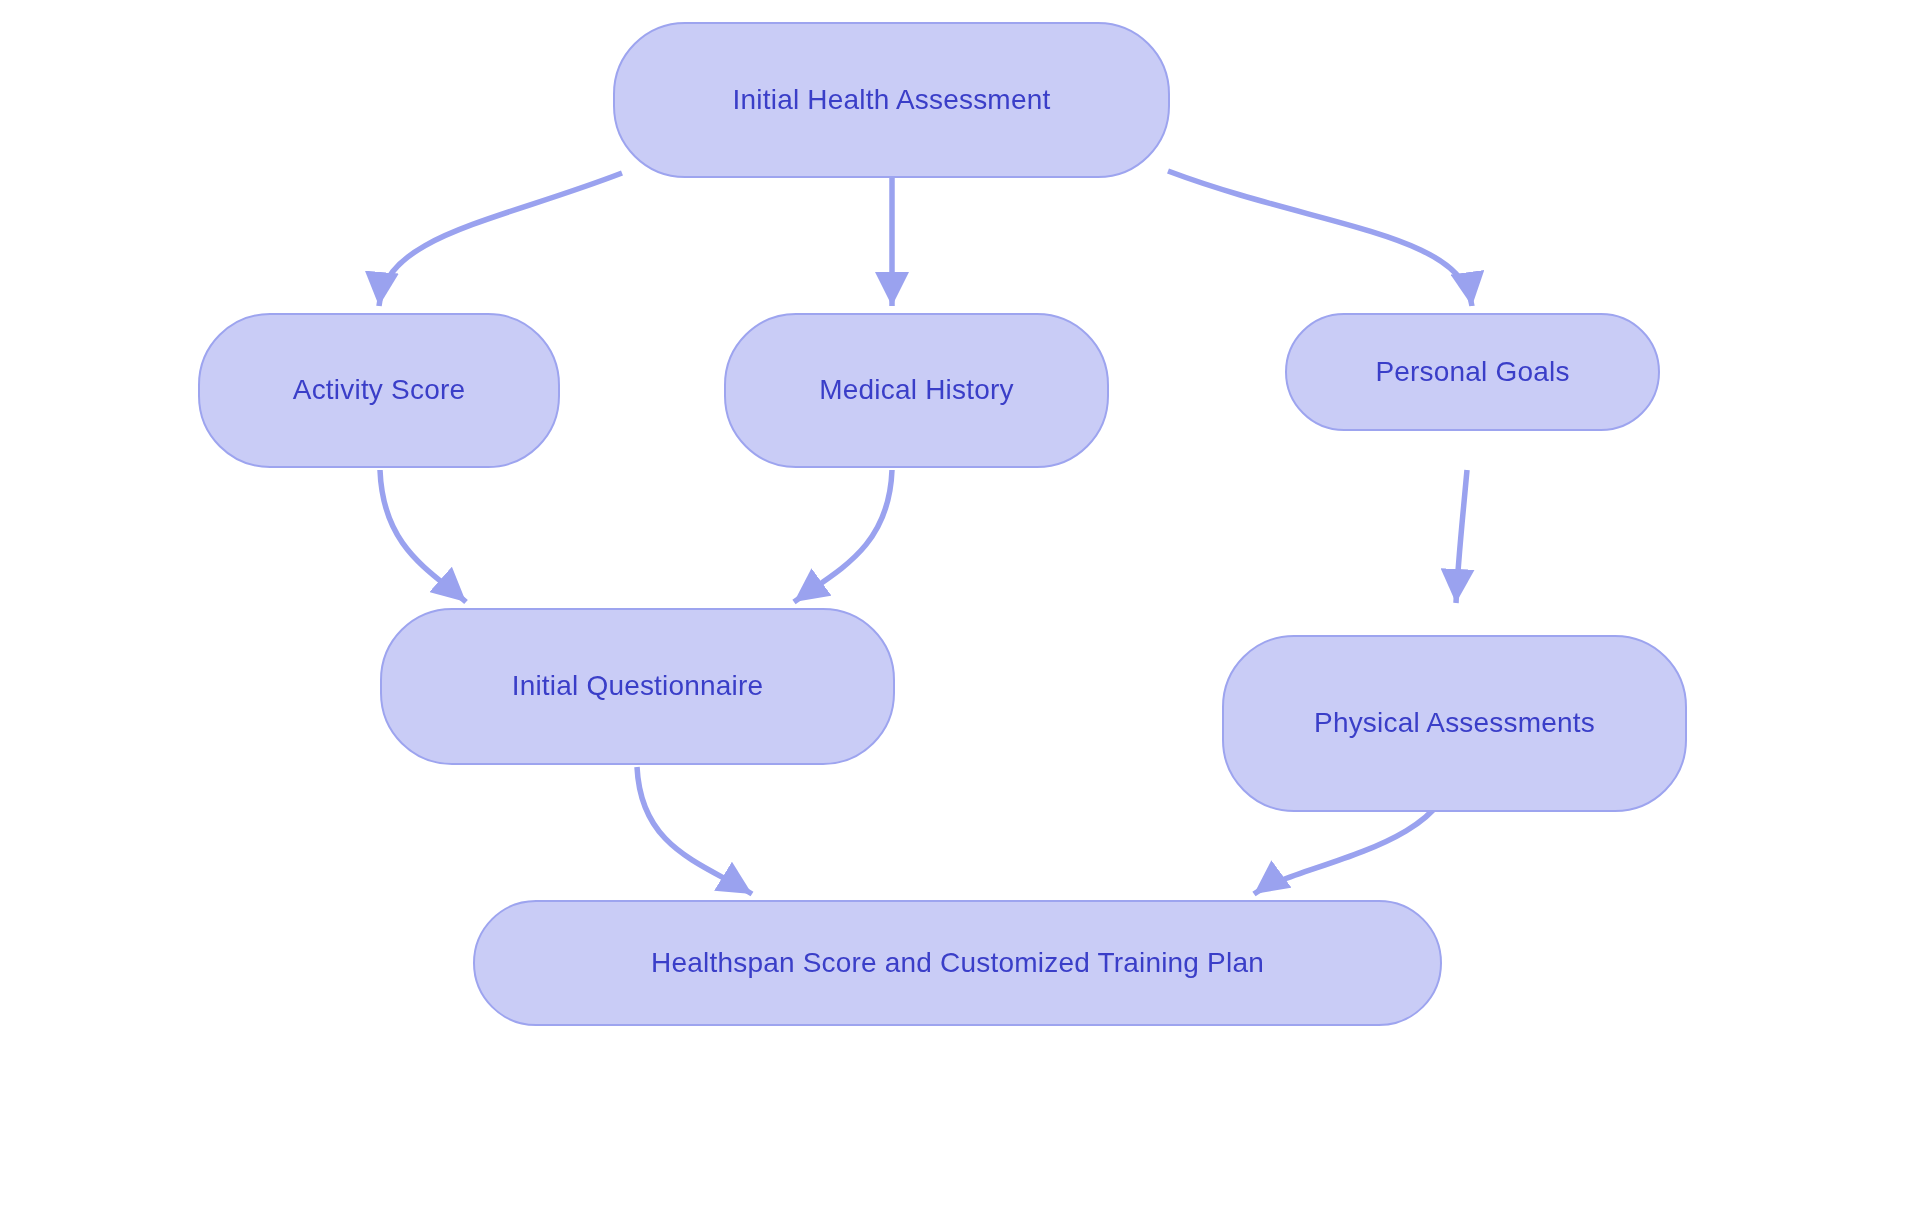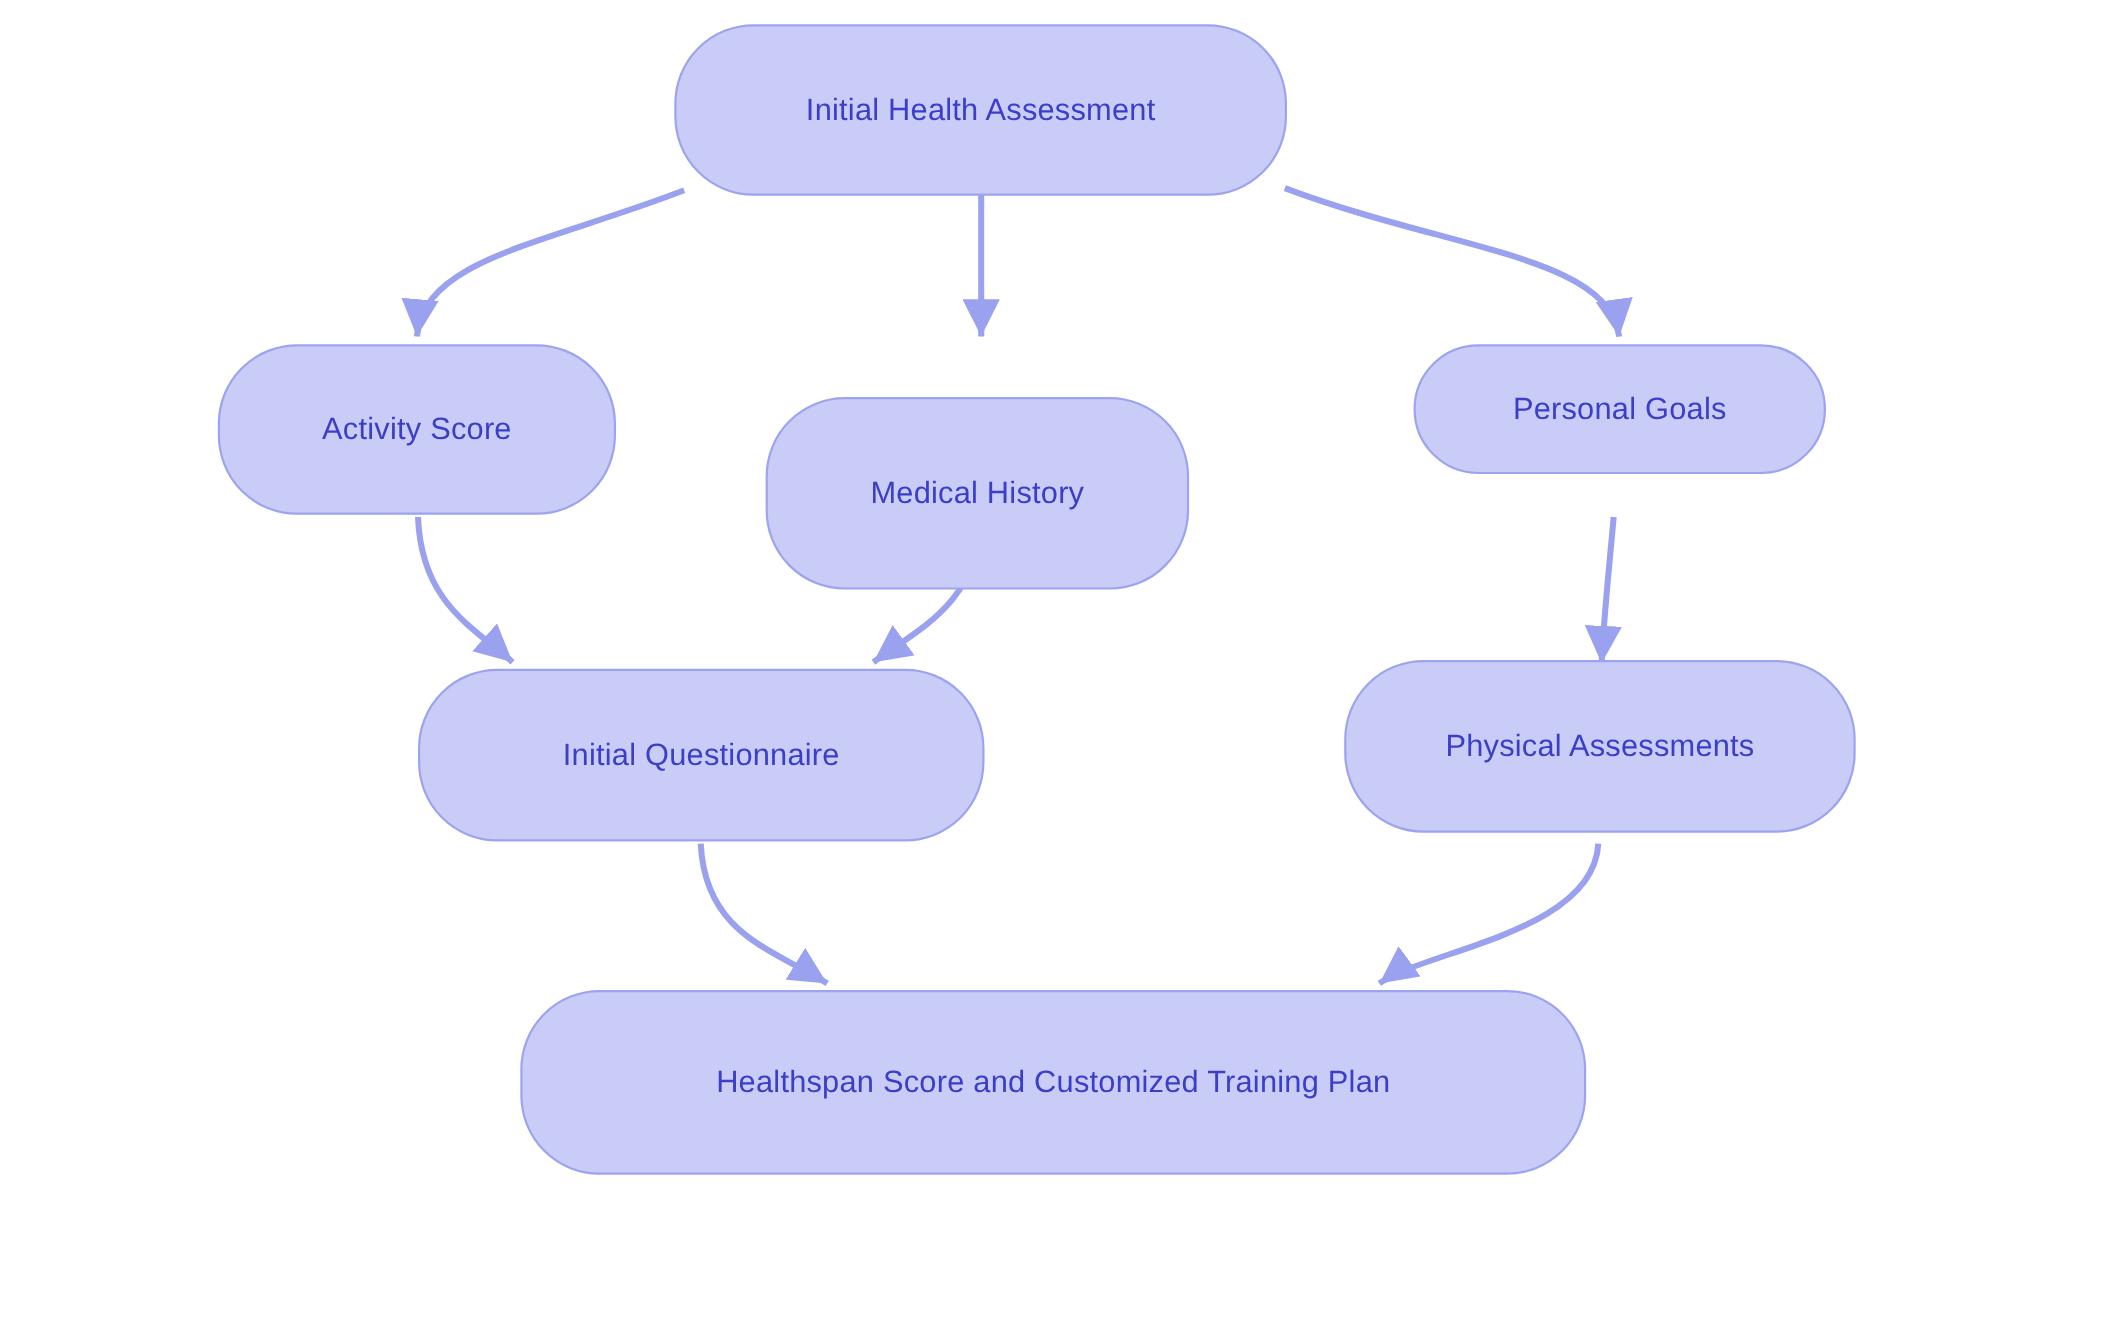--- a/index.html
+++ b/index.html
@@ -31,25 +31,25 @@
     color:var(--node-text);
     font-size:28px;
     font-weight:400;
     letter-spacing:0.2px;
     line-height:1.15;
     padding:0 30px;
   }
 
   .node-initial      {left:613px; top:22px;  width:557px; height:156px;}
   .node-activity     {left:198px; top:313px; width:362px; height:155px;}
-  .node-medical      {left:696px; top:313px; width:385px; height:175px;margin-top:48px;}
+  .node-medical      {left:724px; top:313px; width:385px; height:155px;}
   .node-goals        {left:1285px;top:313px; width:375px; height:118px;}
   .node-questionnaire{left:380px; top:608px; width:515px; height:157px;}
-  .node-physical     {left:1222px;top:600px; width:465px; height:157px;}
-  .node-healthspan   {left:473px; top:900px; width:969px; height:168px;}
+  .node-physical     {left:1222px;top:635px; width:465px; height:177px;}
+  .node-healthspan   {left:473px; top:900px; width:969px; height:126px;}
 
   .logo{
     position:absolute;
     left:1643px;
     top:1128px;
     z-index:3;
     color:var(--logo);
     line-height:1;
   }
   .logo-line1{

